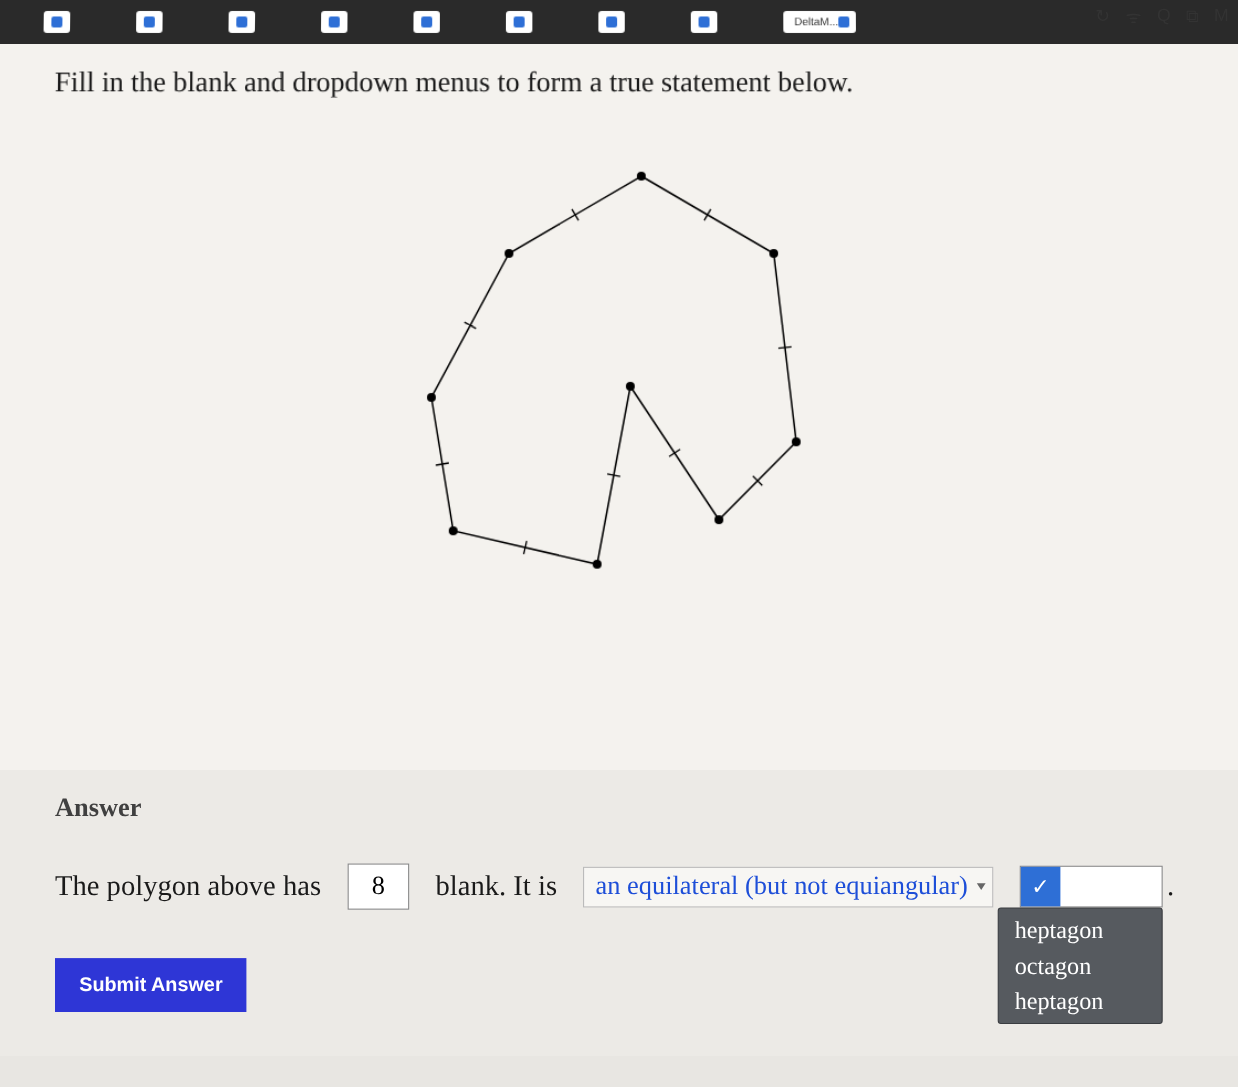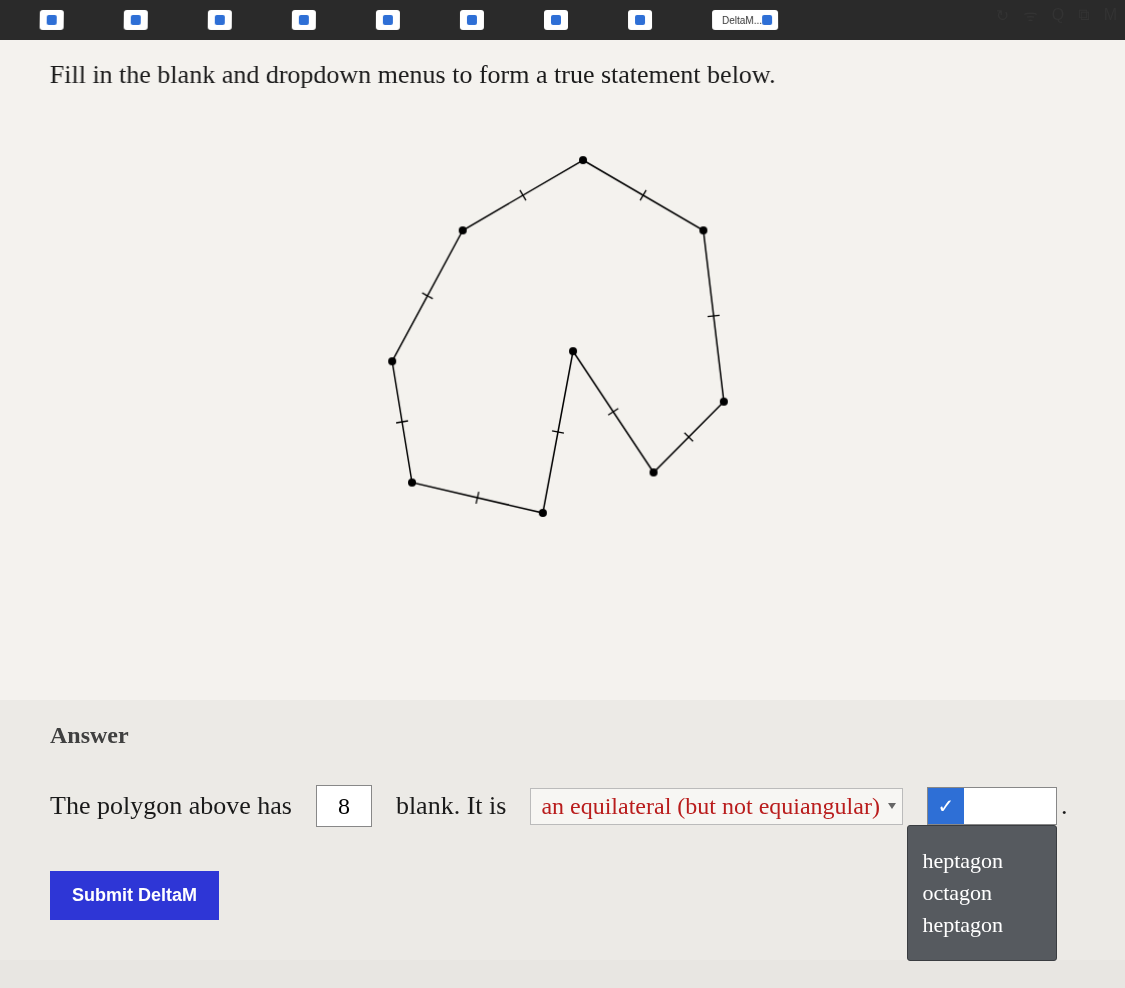--- a/index.html
+++ b/index.html
@@ -62,39 +62,39 @@
   }
   .sentence{
     font-size:26px; color:#1a1a1a; display:flex; align-items:center; flex-wrap:wrap; gap:24px;
   }
   .num-input{
     width:56px; height:42px; border:1px solid #888; background:#fff;
     font-size:24px; text-align:center; font-family: Georgia, serif;
   }
   .dd1{
     border:1px solid #bbb; background:#f7f6f3; font-size:24px;
-    padding:4px 22px 4px 10px; font-family: Georgia, serif; color:#b91c1c;
+    padding:4px 22px 4px 10px; font-family: Georgia, serif; color:#1d4ed8;
     position:relative; cursor:pointer;
   }
   .dd1::after{
     content:''; position:absolute; right:6px; top:50%; transform:translateY(-50%);
     border-left:4px solid transparent;border-right:4px solid transparent;border-top:6px solid #666;
   }
   .dd2{
     border:1px solid #888; background:#fff; width:130px; height:38px;
     position:relative; cursor:pointer;
   }
   .dd2-check{
     position:absolute; left:0; top:0; bottom:0; width:36px; background:#2e6fd6;
     color:#fff; display:flex;align-items:center;justify-content:center; font-size:20px;
   }
   .dd2-list{
     position:absolute; right:10px; top:38px; width:150px;
     background:#565a5f; color:#fff; border:1px solid #3a3d41; border-radius:3px;
-    font-size:22px; padding:19px 0; z-index:10;
+    font-size:22px; padding:4px 0; z-index:10;
   }
   .dd2-list div{ padding:3px 14px; cursor:pointer; }
   .submit-btn{
     margin-top:44px;
     background:#2e36d6; color:#fff; border:none;
     font-size:18px; font-weight:bold; padding:14px 22px; cursor:pointer;
     font-family: Arial, sans-serif;
   }
   .period{font-size:26px;}
   .dd-row{display:flex;align-items:center;gap:4px;position:relative;}
@@ -175,14 +175,14 @@
       <span class="period">.</span>
 
       <div class="dd2-list">
         <div>heptagon</div>
         <div>octagon</div>
         <div>heptagon</div>
       </div>
     </span>
   </div>
 
-  <button class="submit-btn">Submit DeltaM</button>
+  <button class="submit-btn">Submit Answer</button>
 </div>
 
 </body></html>

